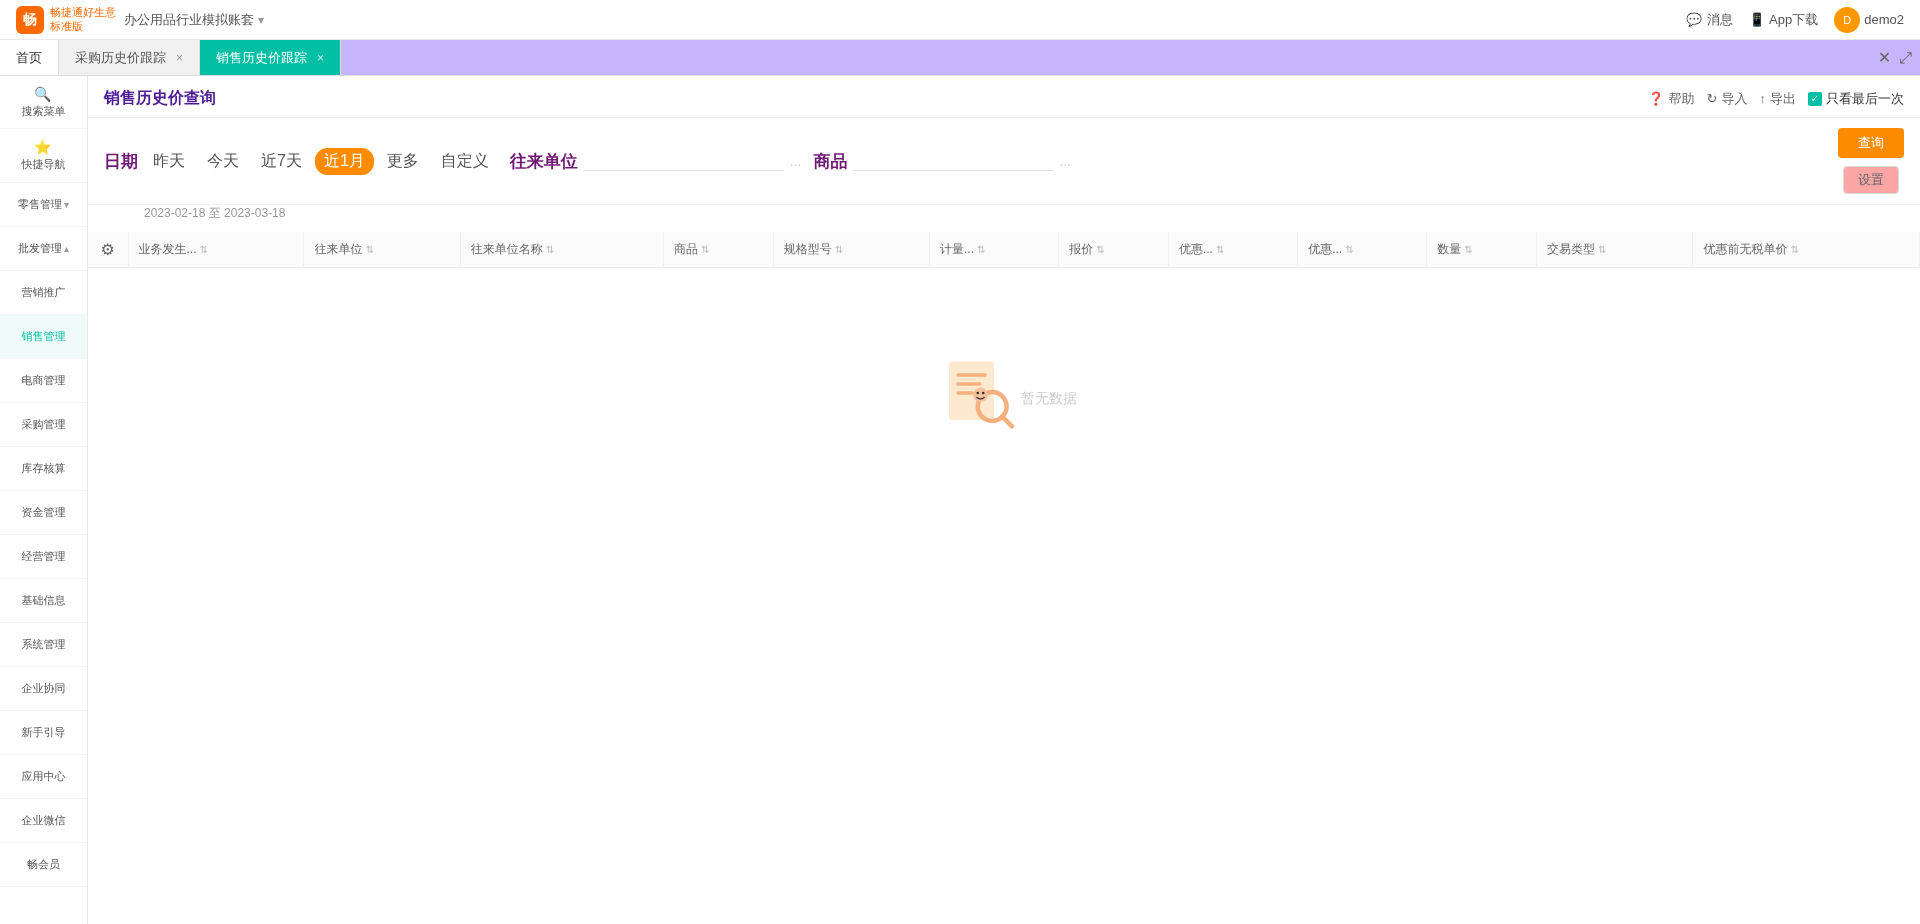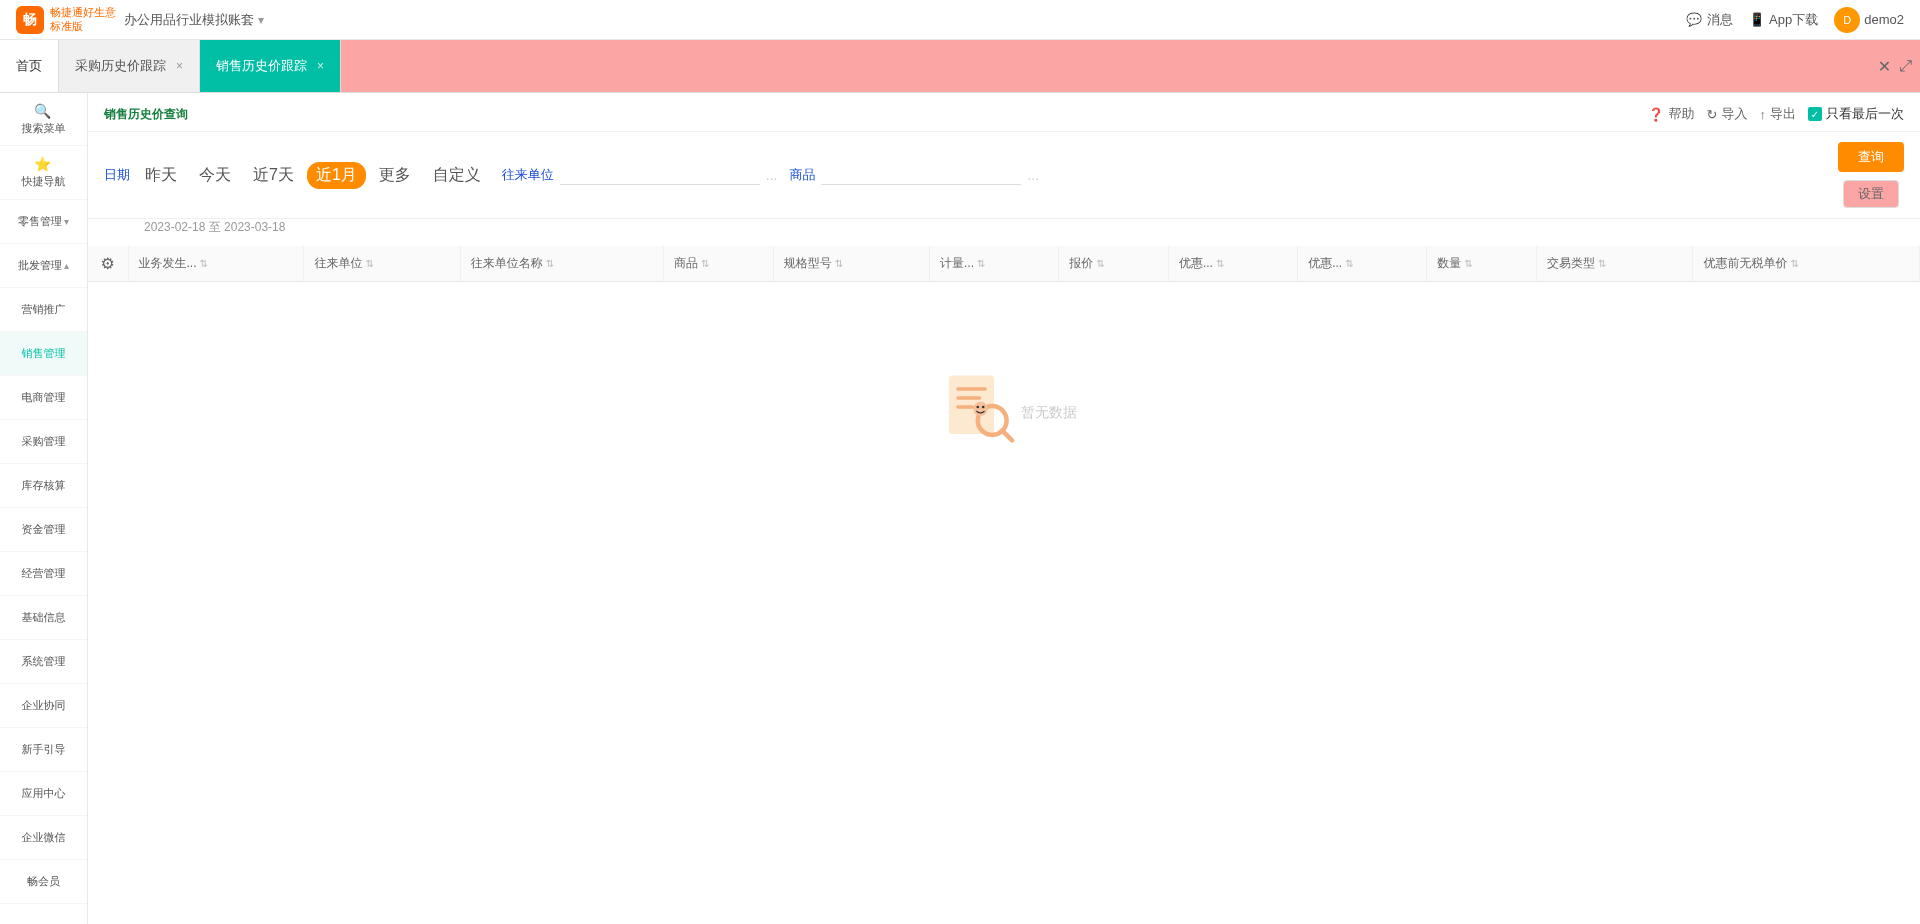--- a/index.html
+++ b/index.html
@@ -21,22 +21,22 @@
     .logo-icon { width: 28px; height: 28px; background: #ff6a00; border-radius: 6px; display: flex; align-items: center; justify-content: center; color: white; font-size: 14px; font-weight: bold; }
     .logo-text { font-size: 11px; color: #ff6a00; line-height: 1.2; }
     .top-bar-title { display: flex; align-items: center; gap: 4px; color: #555; font-size: 13px; }
     .top-bar-title .chevron { color: #999; font-size: 12px; }
     .top-bar-right { display: flex; align-items: center; gap: 16px; }
     .top-bar-action { display: flex; align-items: center; gap: 4px; color: #555; font-size: 13px; cursor: pointer; }
     .avatar { width: 26px; height: 26px; border-radius: 50%; background: #ff9800; display: flex; align-items: center; justify-content: center; color: white; font-size: 11px; }
 
     
     .tab-bar {
-      height: 53px;
-      background: #fca5a5;
+      height: 36px;
+      background: #c4b5fd;
       display: flex;
       align-items: stretch;
       flex-shrink: 0;
       border-bottom: 1px solid #ddd;
     }
     .tab-item {
       display: flex;
       align-items: center;
       padding: 0 16px;
       font-size: 13px;
@@ -108,39 +108,39 @@
     
     .page-header {
       padding: 12px 16px 8px;
       background: #fff;
       border-bottom: 1px solid #f0f0f0;
       display: flex;
       align-items: center;
       justify-content: space-between;
       flex-shrink: 0;
     }
-    .page-title { font-size: 12px; font-weight: 600; color: #15803d; }
+    .page-title { font-size: 16px; font-weight: 600; color: #4c1d95; }
     .page-header-actions { display: flex; align-items: center; gap: 12px; }
     .header-action-btn { display: flex; align-items: center; gap: 4px; color: #666; font-size: 13px; cursor: pointer; }
     .checkbox-label { display: flex; align-items: center; gap: 4px; color: #333; font-size: 13px; cursor: pointer; }
     .checkbox-checked { width: 14px; height: 14px; background: #00bfa5; border-radius: 2px; display: flex; align-items: center; justify-content: center; color: white; font-size: 10px; }
 
     
     .filter-bar {
       padding: 10px 16px;
       background: #fff;
       display: flex;
       align-items: center;
       gap: 12px;
       flex-wrap: wrap;
       border-bottom: 1px solid #f0f0f0;
       flex-shrink: 0;
     }
     .filter-group { display: flex; align-items: center; gap: 6px; }
-    .filter-label { color: #1d4ed8; font-size: 13px; }
+    .filter-label { color: #701a75; font-size: 17px; font-weight: bold; }
     .date-buttons { display: flex; align-items: center; gap: 4px; }
     .date-btn { padding: 2px 8px; border-radius: 12px; font-size: 16px; cursor: pointer; color: #555; border: 1px solid transparent; }
     .date-btn.active { background: #ff8c00; color: white; border-color: #ff8c00; text-align: center; }
     .date-range-text { font-size: 12px; color: #999; }
     .filter-input-group { display: flex; align-items: center; gap: 6px; }
     .filter-input { border: none; border-bottom: 1px solid #ddd; padding: 2px 6px; font-size: 13px; width: 200px; outline: none; color: #333; }
     .filter-dots { color: #ccc; font-size: 14px; }
 
     
     .filter-actions { display: flex; align-items: center; gap: 8px; margin-left: auto; flex-direction: column; }

